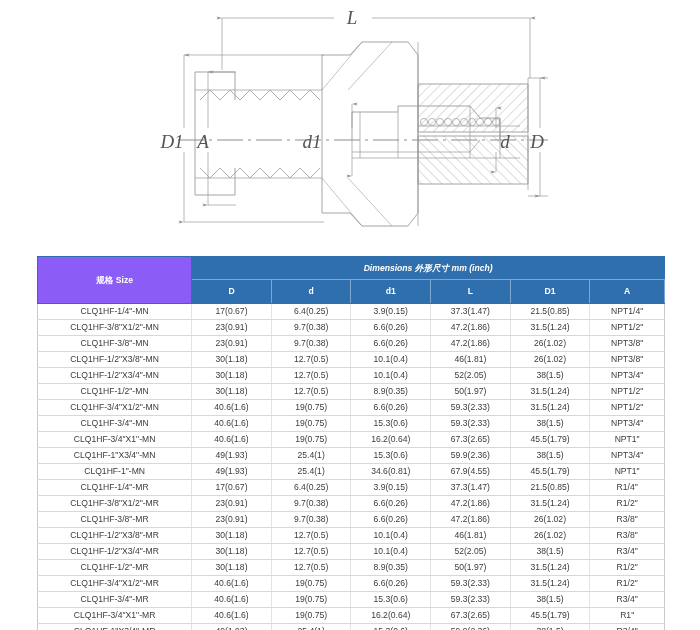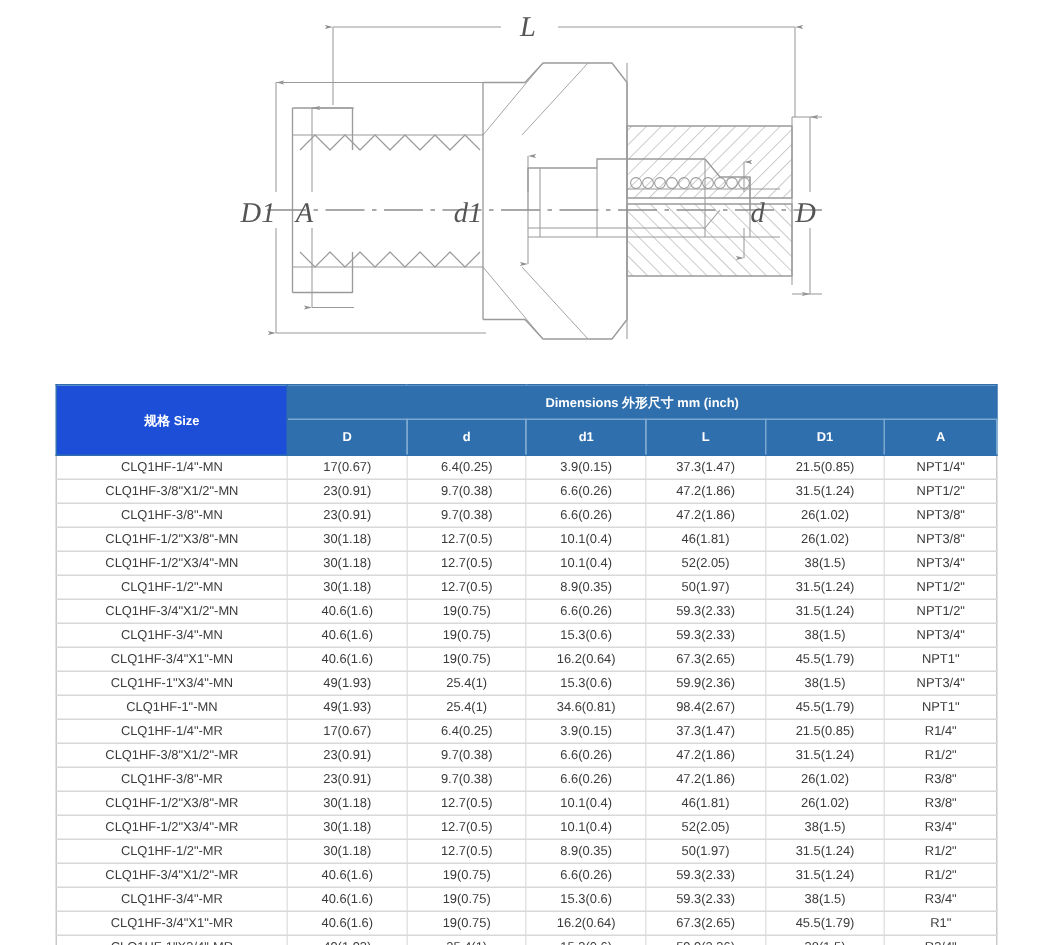--- a/index.html
+++ b/index.html
@@ -50,35 +50,36 @@
   }
   table.spec-table th,
   table.spec-table td {
     text-align: center;
     vertical-align: middle;
     font-size: 8.6px;
     padding: 0;
     line-height: 1;
   }
   th.hdr-main {
-    background: #1d4ed8;
+    background: #8b5cf6;
     color: #ffffff;
     font-weight: bold;
     font-size: 9.5px;
     height: 45px;
     border: 1px solid #2f6fad;
   }
   th.hdr-group {
     background: #2f6fad;
     color: #ffffff;
     font-weight: bold;
     font-size: 9.5px;
     height: 22px;
     border: 1px solid #2f6fad;
     border-bottom: 1px solid #7ba8d0;
+    font-style: italic;
   }
   th.hdr-sub {
     background: #2f6fad;
     color: #ffffff;
     font-weight: bold;
     font-size: 9.5px;
     height: 23px;
     border: 1px solid #2f6fad;
     border-left: 1px solid #7ba8d0;
     border-right: 1px solid #7ba8d0;
@@ -338,21 +339,21 @@
           <td class="cell">15.3(0.6)</td>
           <td class="cell">59.9(2.36)</td>
           <td class="cell">38(1.5)</td>
           <td class="cell cell-last">NPT3/4"</td>
         </tr>
         <tr>
           <td class="cell cell-size">CLQ1HF-1"-MN</td>
           <td class="cell">49(1.93)</td>
           <td class="cell">25.4(1)</td>
           <td class="cell">34.6(0.81)</td>
-          <td class="cell">98.4(2.67)</td>
+          <td class="cell">67.9(4.55)</td>
           <td class="cell">45.5(1.79)</td>
           <td class="cell cell-last">NPT1"</td>
         </tr>
         <tr>
           <td class="cell cell-size">CLQ1HF-1/4"-MR</td>
           <td class="cell">17(0.67)</td>
           <td class="cell">6.4(0.25)</td>
           <td class="cell">3.9(0.15)</td>
           <td class="cell">37.3(1.47)</td>
           <td class="cell">21.5(0.85)</td>

